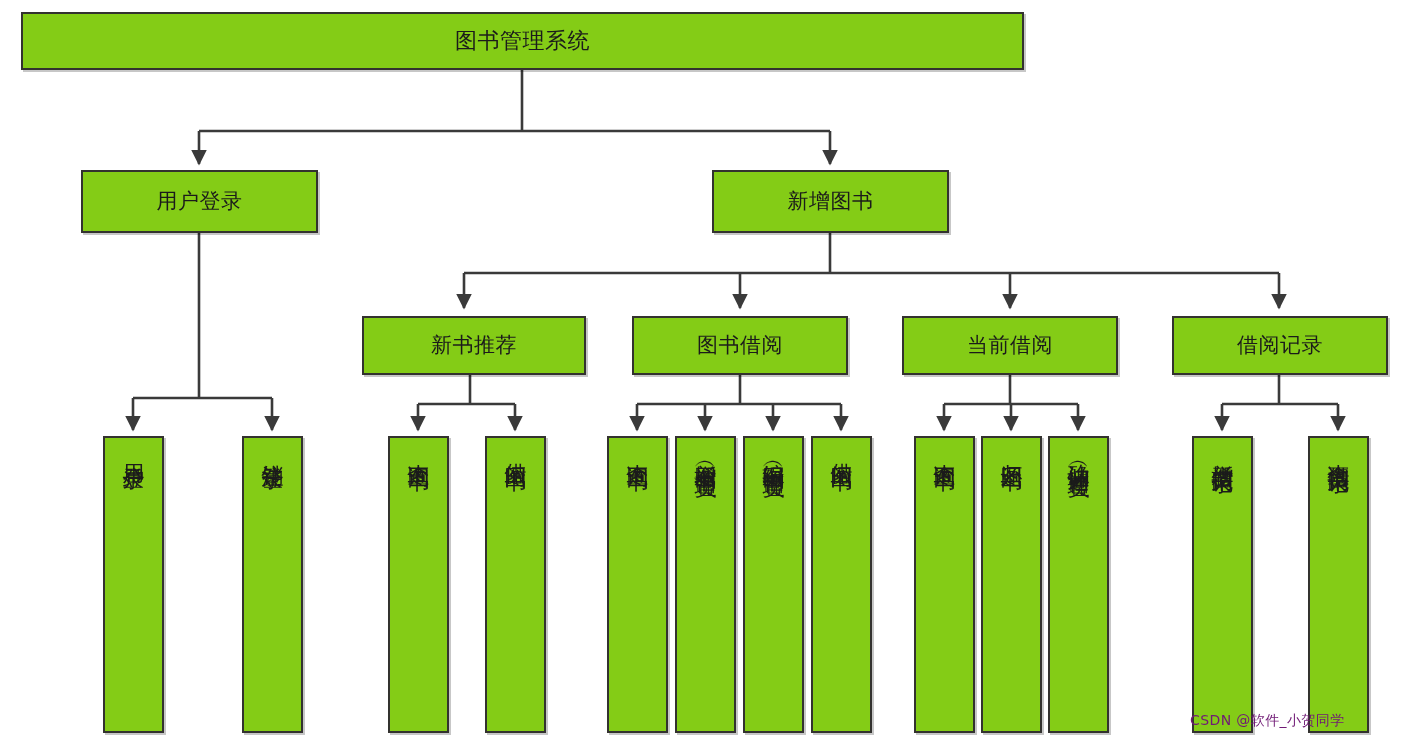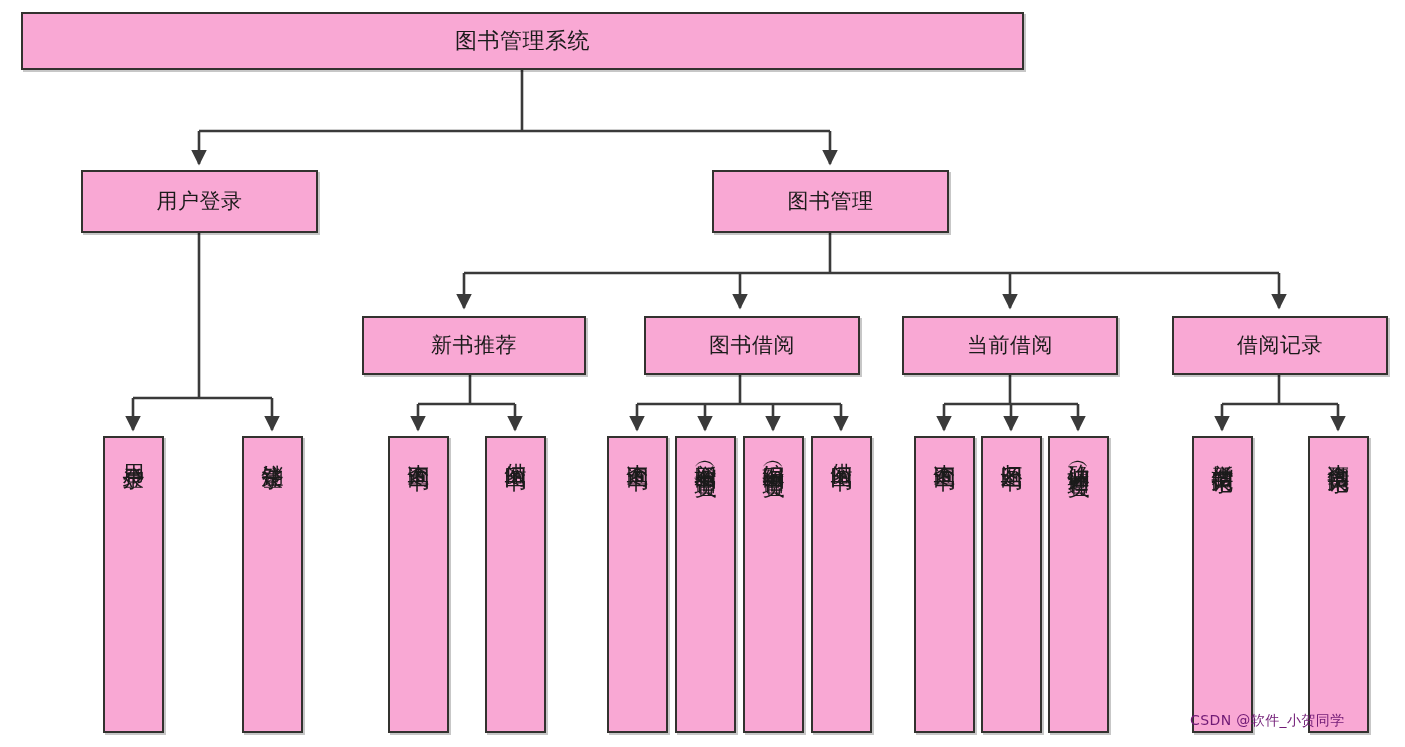--- a/index.html
+++ b/index.html
@@ -23,21 +23,21 @@
   svg#edges {
     position: absolute;
     left: 0;
     top: 0;
     width: 1405px;
     height: 747px;
   }
   .node {
     position: absolute;
     box-sizing: border-box;
-    background: #f9a8d4;
+    background: #84cc16;
     border: 2px solid #33322f;
     box-shadow: 2px 2px 0 rgba(0,0,0,0.22);
     display: flex;
     align-items: center;
     justify-content: center;
     z-index: 2;
   }
   .node .label {
     color: #1b1b1b;
     line-height: 1.18;
@@ -130,27 +130,27 @@
   </svg>
 
   <div class="node horizontal root" style="left:21px; top:12px; width:1003px; height:58px;">
     <span class="label">图书管理系统</span>
   </div>
 
   <div class="node horizontal" style="left:81px; top:170px; width:237px; height:63px;">
     <span class="label">用户登录</span>
   </div>
   <div class="node horizontal" style="left:712px; top:170px; width:237px; height:63px;">
-    <span class="label">图书管理</span>
+    <span class="label">新增图书</span>
   </div>
 
   <div class="node horizontal" style="left:362px; top:316px; width:224px; height:59px;">
     <span class="label">新书推荐</span>
   </div>
-  <div class="node horizontal" style="left:632px; top:316px; width:216px; height:59px;margin-left:12px;">
+  <div class="node horizontal" style="left:632px; top:316px; width:216px; height:59px;">
     <span class="label">图书借阅</span>
   </div>
   <div class="node horizontal" style="left:1172px; top:316px; width:216px; height:59px;">
     <span class="label">借阅记录</span>
   </div>
   <div class="node horizontal" style="left:902px; top:316px; width:216px; height:59px;">
     <span class="label">当前借阅</span>
   </div>
 
   <div class="node vertical" style="left:103px; top:436px; width:61px; height:297px;">

